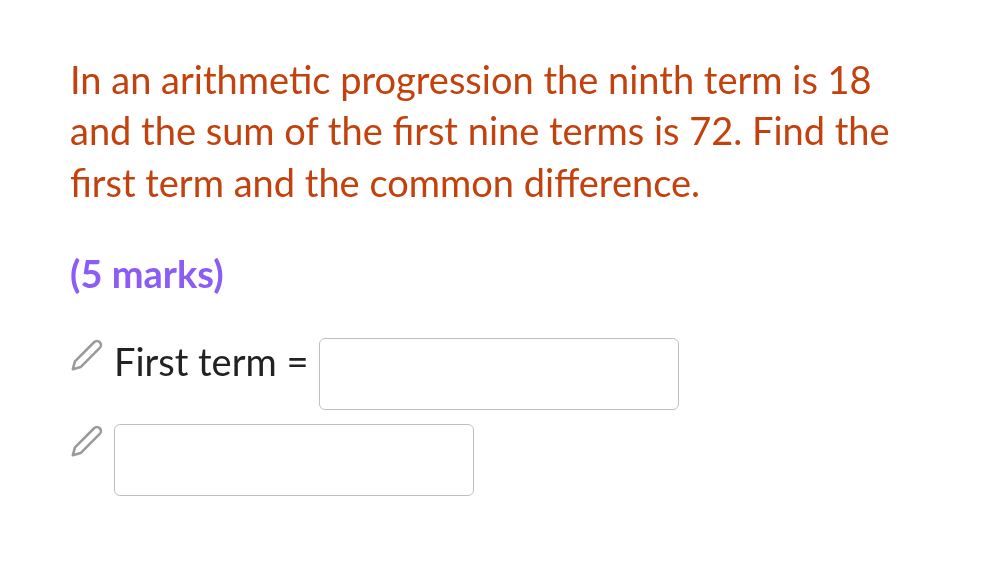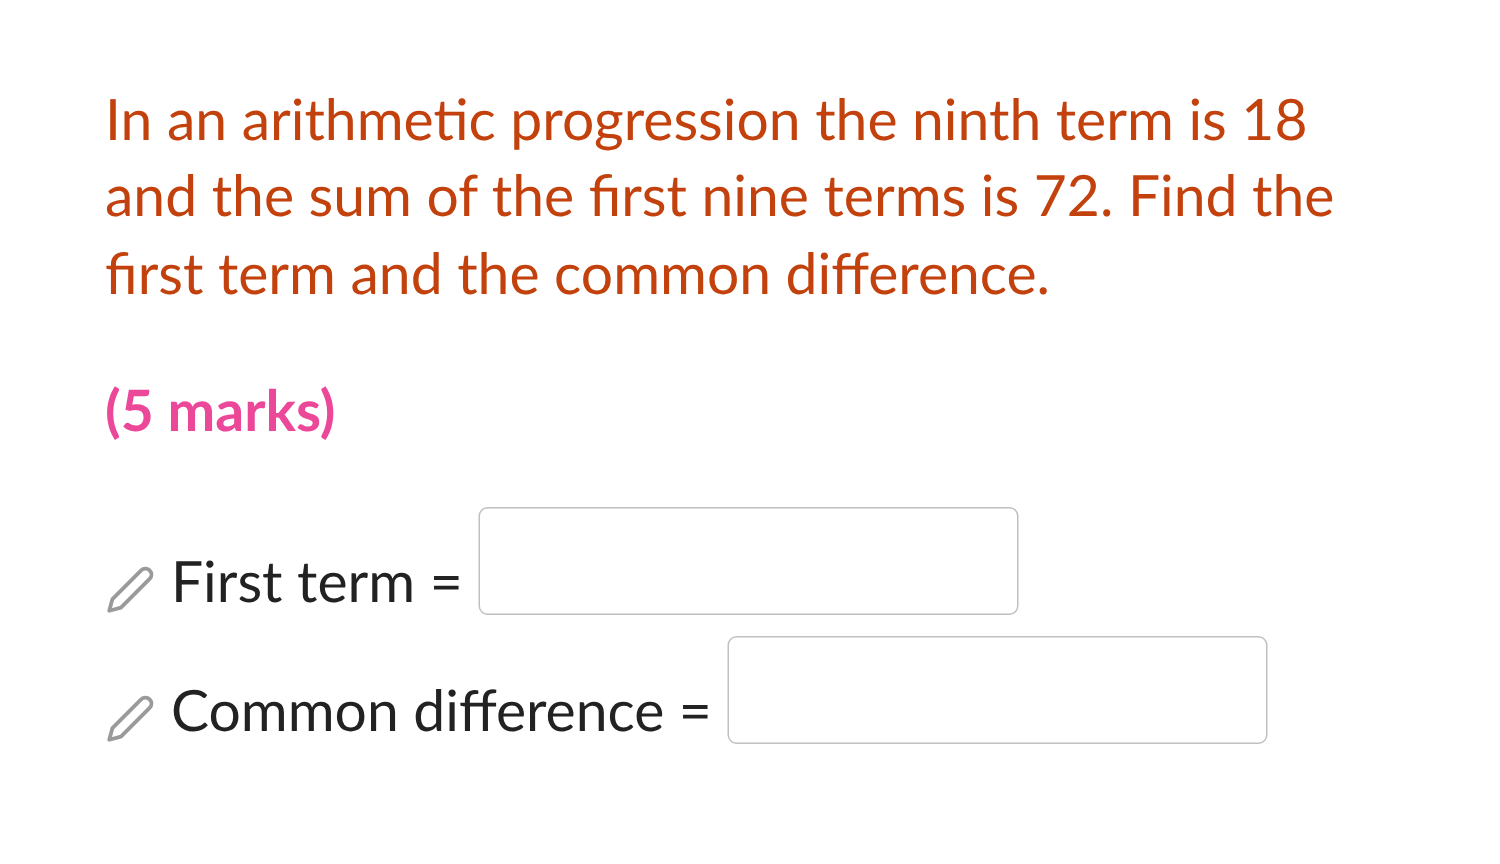--- a/index.html
+++ b/index.html
@@ -19,25 +19,25 @@
       font-size: 38px;
       line-height: 1.35;
       font-weight: 400;
       margin-bottom: 42px;
       color: #c2410c;
     }
     .marks {
       font-size: 38px;
       font-weight: 700;
       margin-bottom: 42px;
-      color: #ec4899;
+      color: #8b5cf6;
     }
     .answer-row {
       display: flex;
-      align-items: flex-end;
+      align-items: flex-start;
       margin-bottom: 14px;
     }
     .pencil-icon {
       width: 34px;
       height: 34px;
       margin-right: 10px;
       flex-shrink: 0;
     }
     .answer-label {
       font-size: 38px;
@@ -72,15 +72,14 @@
   <span class="answer-label">First term =</span>
   <input type="text" class="answer-input" value="" style="">
 </div>
 
 <div class="answer-row">
   <span class="pencil-icon">
     <svg viewBox="0 0 24 24" fill="none" stroke="#9a9a9a" stroke-width="1.8" stroke-linecap="round" stroke-linejoin="round">
       <path d="M17 3a2.828 2.828 0 1 1 4 4L7.5 20.5 2 22l1.5-5.5L17 3z"></path>
     </svg>
   </span>
-  <span class="answer-label">Common difference =</span>
   <input type="text" class="answer-input" value="" style="">
 </div>
 
 </body></html>

